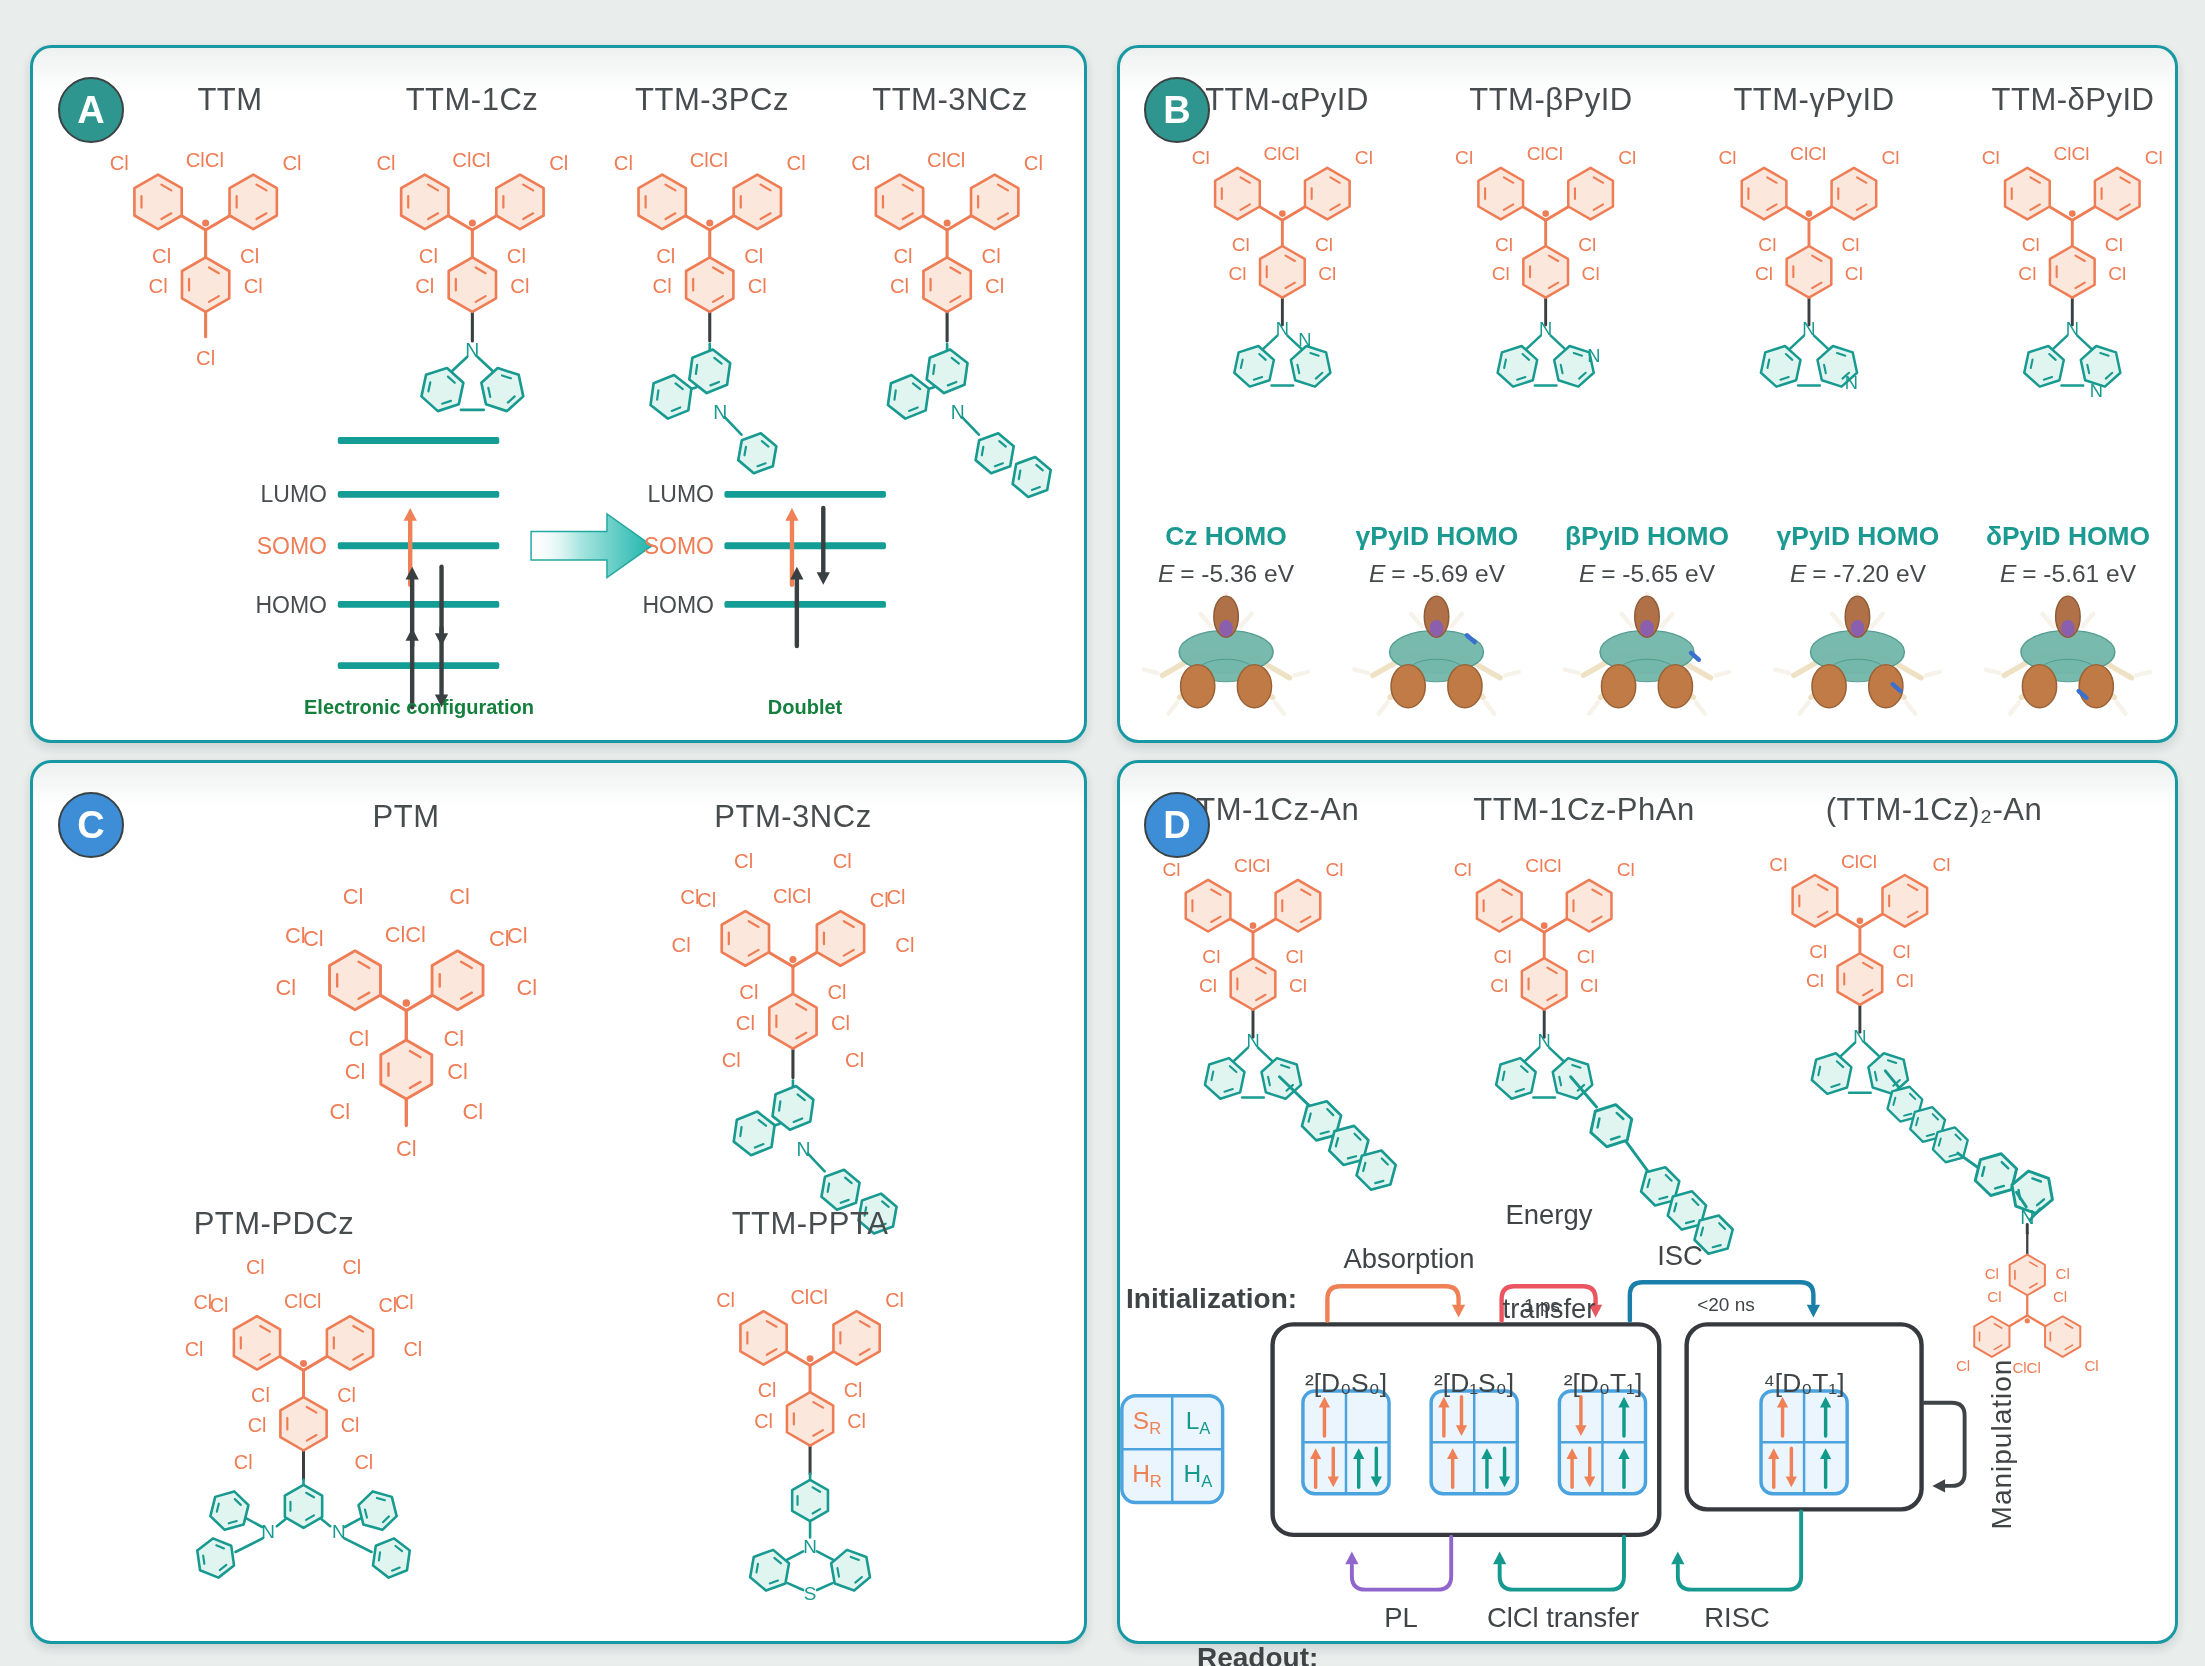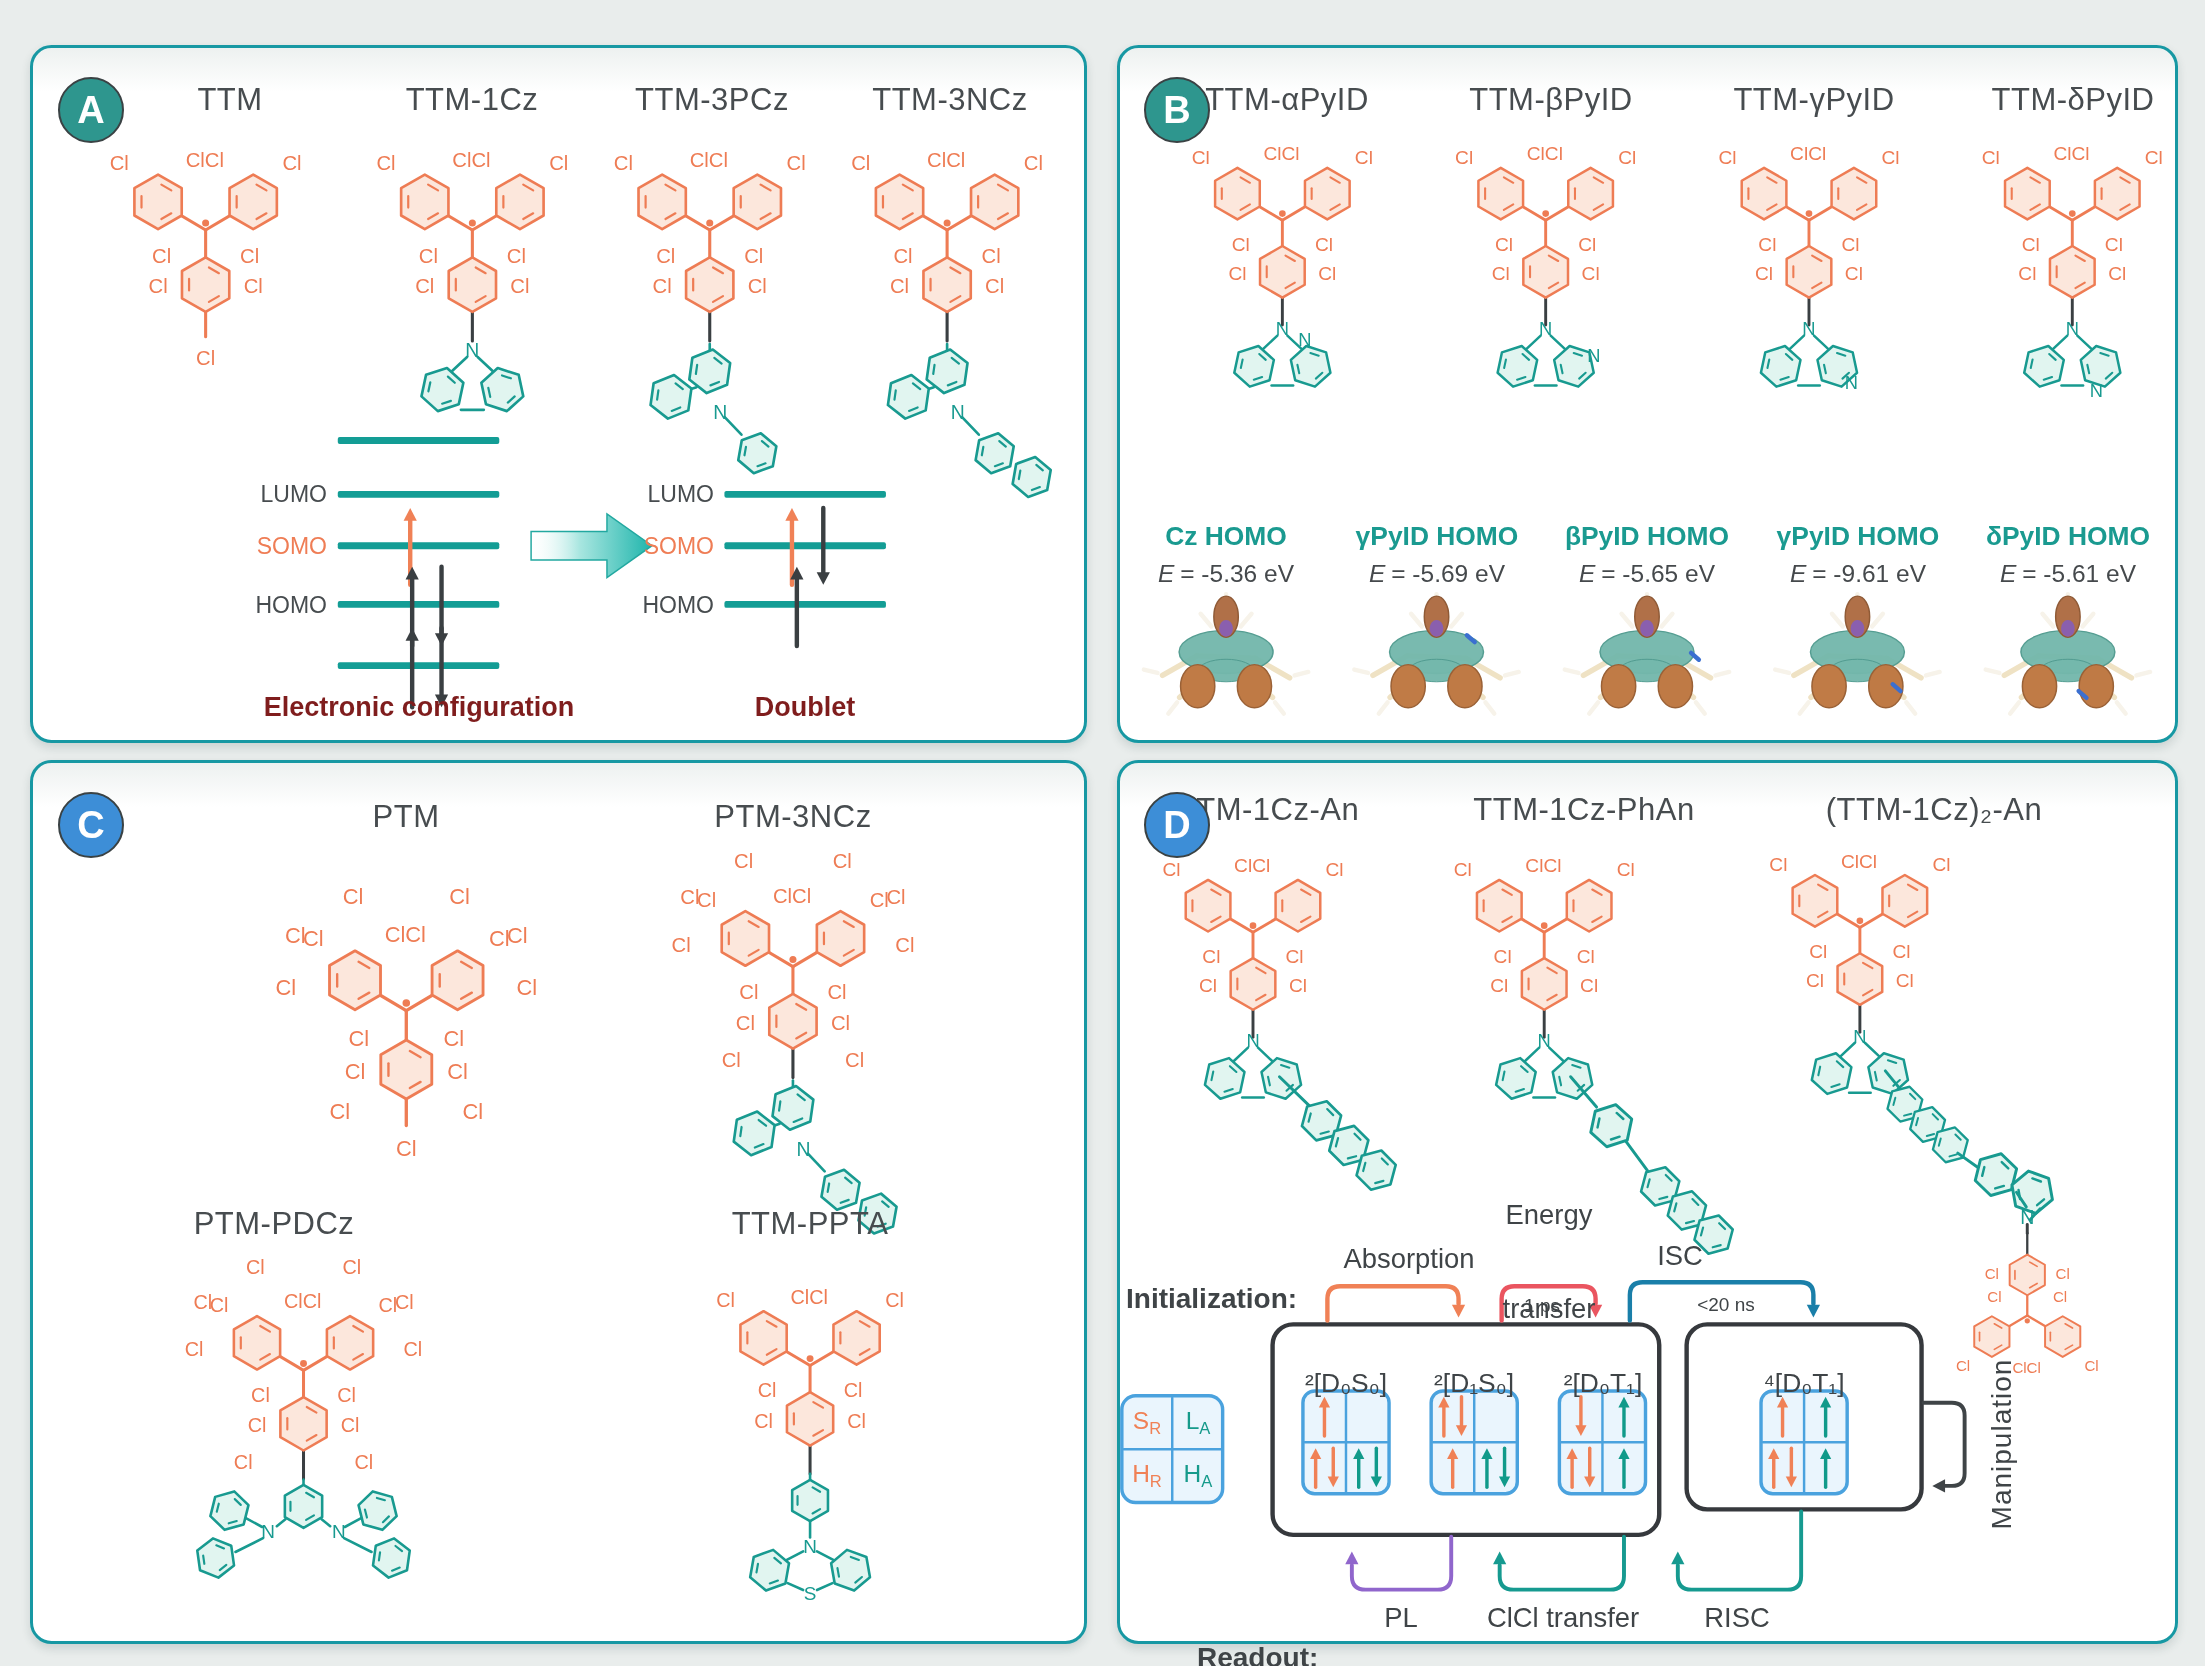--- a/index.html
+++ b/index.html
@@ -10,21 +10,21 @@
          color:#fff;font-weight:bold;font-size:38px;display:flex;align-items:center;justify-content:center;z-index:5;}
   .tealbg{background:#2e968e}.bluebg{background:#3d8ed7}
   svg{position:absolute;left:0;top:0;pointer-events:none;z-index:2;font-family:"Liberation Sans",sans-serif;}
   .t,.tl,.tr,.vert{position:absolute;white-space:nowrap;z-index:4;color:#474c4f;}
   .t{transform:translate(-50%,-50%);}
   .tl{transform:translate(0,-50%);margin-top:40px;}
   .tr{transform:translate(-100%,-50%);}
   .vert{writing-mode:vertical-rl;transform:translate(-50%,-50%) rotate(180deg);}
   .mol{font-size:31px;font-weight:500;letter-spacing:0.5px;}
   .lvl{font-size:23px;font-weight:500;}
-  .cap{font-size:27px;font-weight:bold;color:#7f1d1d;}
+  .cap{font-size:20px;font-weight:bold;color:#15803d;}
   .orb{font-size:26.4px;font-weight:bold;color:#1a9a90;}
   .ev{font-size:24.5px;color:#45494c;}
   .eit{font-style:italic;margin-right:5.9px;}
   .sch{font-size:27.4px;color:#3f4447;}
   .schb{font-size:28px;font-weight:bold;color:#3f4447;}
   .st{font-size:26.4px;color:#3f4447;margin-top:20px;}
   .sm{font-size:19px;}
   .or{color:#f08156}.te{color:#169a8b}
   .lg{font-size:24.5px;font-weight:500;}
   .lg sub{font-size:16.6px;}
@@ -1038,21 +1038,21 @@
   <div class="t mol" style="left:2073px;top:100px">TTM-δPyID</div>
 
   <div class="t orb" style="left:1226px;top:536px">Cz HOMO</div>
   <div class="t orb" style="left:1437px;top:536px">γPyID HOMO</div>
   <div class="t orb" style="left:1647px;top:536px">βPyID HOMO</div>
   <div class="t orb" style="left:1858px;top:536px">γPyID HOMO</div>
   <div class="t orb" style="left:2068px;top:536px">δPyID HOMO</div>
   <div class="t ev" style="left:1226px;top:574px"><span class="eit">E</span><span>= -5.36 eV</span></div>
   <div class="t ev" style="left:1437px;top:574px"><span class="eit">E</span><span>= -5.69 eV</span></div>
   <div class="t ev" style="left:1647px;top:574px"><span class="eit">E</span><span>= -5.65 eV</span></div>
-  <div class="t ev" style="left:1858px;top:574px"><span class="eit">E</span><span>= -9.61 eV</span></div>
+  <div class="t ev" style="left:1858px;top:574px"><span class="eit">E</span><span>= -7.20 eV</span></div>
   <div class="t ev" style="left:2068px;top:574px"><span class="eit">E</span><span>= -5.61 eV</span></div>
 
   <div class="t mol" style="left:406px;top:817px">PTM</div>
   <div class="t mol" style="left:793px;top:817px">PTM-3NCz</div>
   <div class="t mol" style="left:274px;top:1224px">PTM-PDCz</div>
   <div class="t mol" style="left:810px;top:1224px">TTM-PPTA</div>
 
   <div class="t mol" style="left:1268px;top:810px">TTM-1Cz-An</div>
   <div class="t mol" style="left:1584px;top:810px">TTM-1Cz-PhAn</div>
   <div class="t mol" style="left:1934px;top:810px">(TTM-1Cz)₂-An</div>

